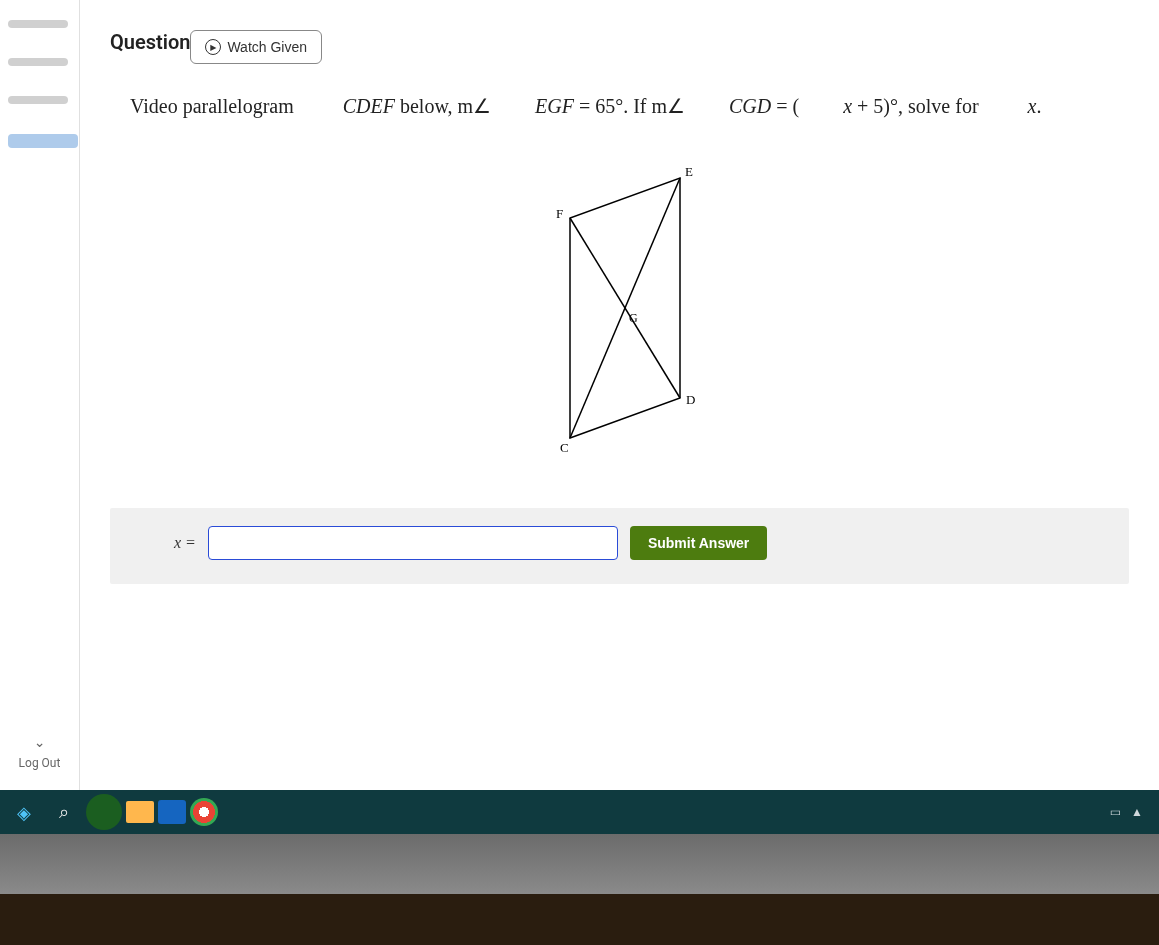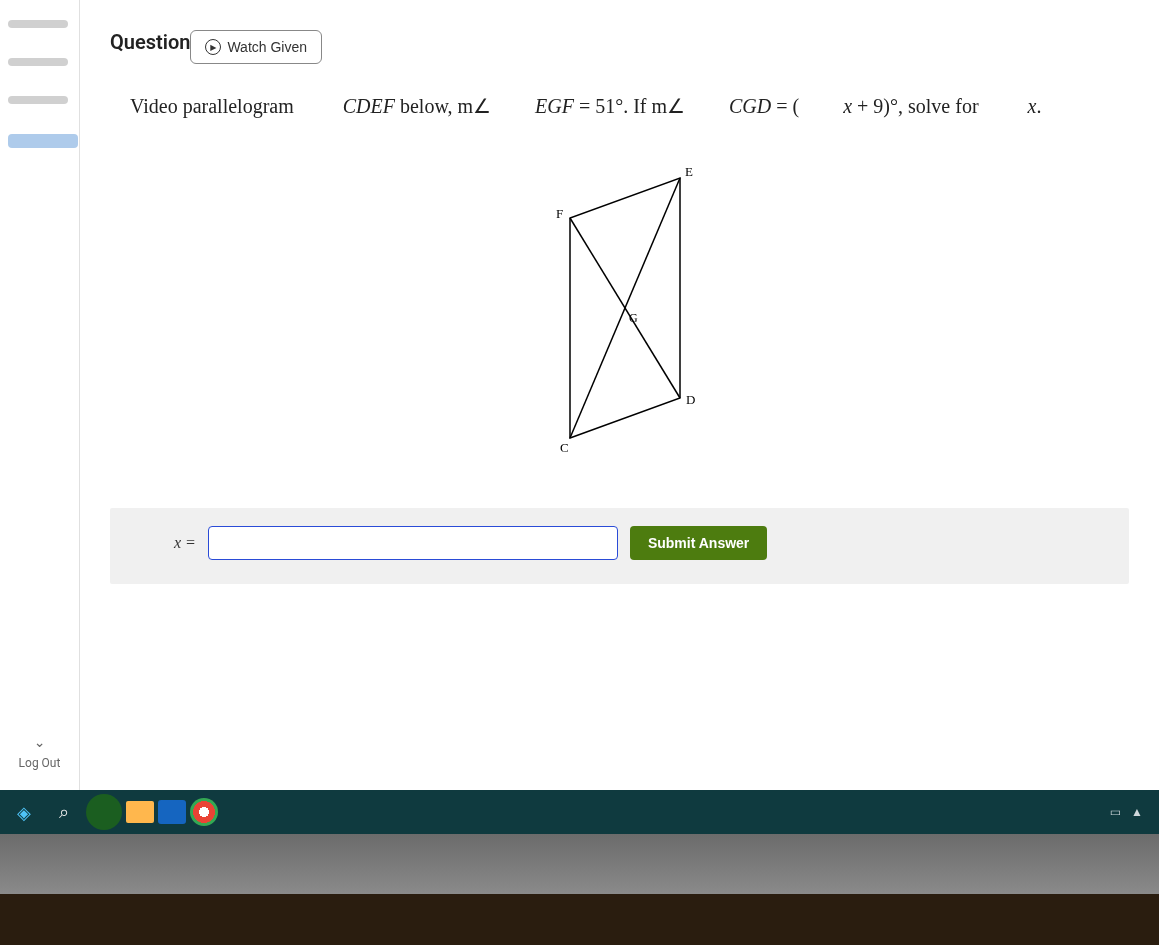--- a/index.html
+++ b/index.html
@@ -186,21 +186,21 @@
   <div class="main">
     <div class="header-row">
       <div class="question-heading">Question</div>
       <button class="watch-video-btn">
         <span class="play-icon">▶</span>
         <span>Watch Given</span>
       </button>
     </div>
 
     <div class="problem-text">
-      <span>Video parallelogram </span><span class="math-it">CDEF</span><span> below, m</span>∠<span class="math-it">EGF</span><span> = 51°. If m</span>∠<span class="math-it">CGD</span><span> = (</span><span class="math-it">x</span><span> + 9)°, solve for </span><span class="math-it">x</span><span>.</span>
+      <span>Video parallelogram </span><span class="math-it">CDEF</span><span> below, m</span>∠<span class="math-it">EGF</span><span> = 65°. If m</span>∠<span class="math-it">CGD</span><span> = (</span><span class="math-it">x</span><span> + 5)°, solve for </span><span class="math-it">x</span><span>.</span>
     </div>
 
     <div class="diagram-wrap">
       <svg width="260" height="340" viewBox="0 0 260 340">
         <polygon points="80,300 190,260 190,40 80,80" fill="none" stroke="#000" stroke-width="1.5"></polygon>
         <line x1="80" y1="300" x2="190" y2="40" stroke="#000" stroke-width="1.5"></line>
         <line x1="80" y1="80" x2="190" y2="260" stroke="#000" stroke-width="1.5"></line>
         <text x="195" y="38" font-size="13" font-family="Georgia">E</text>
         <text x="66" y="80" font-size="13" font-family="Georgia">F</text>
         <text x="139" y="184" font-size="12" font-family="Georgia">G</text>

